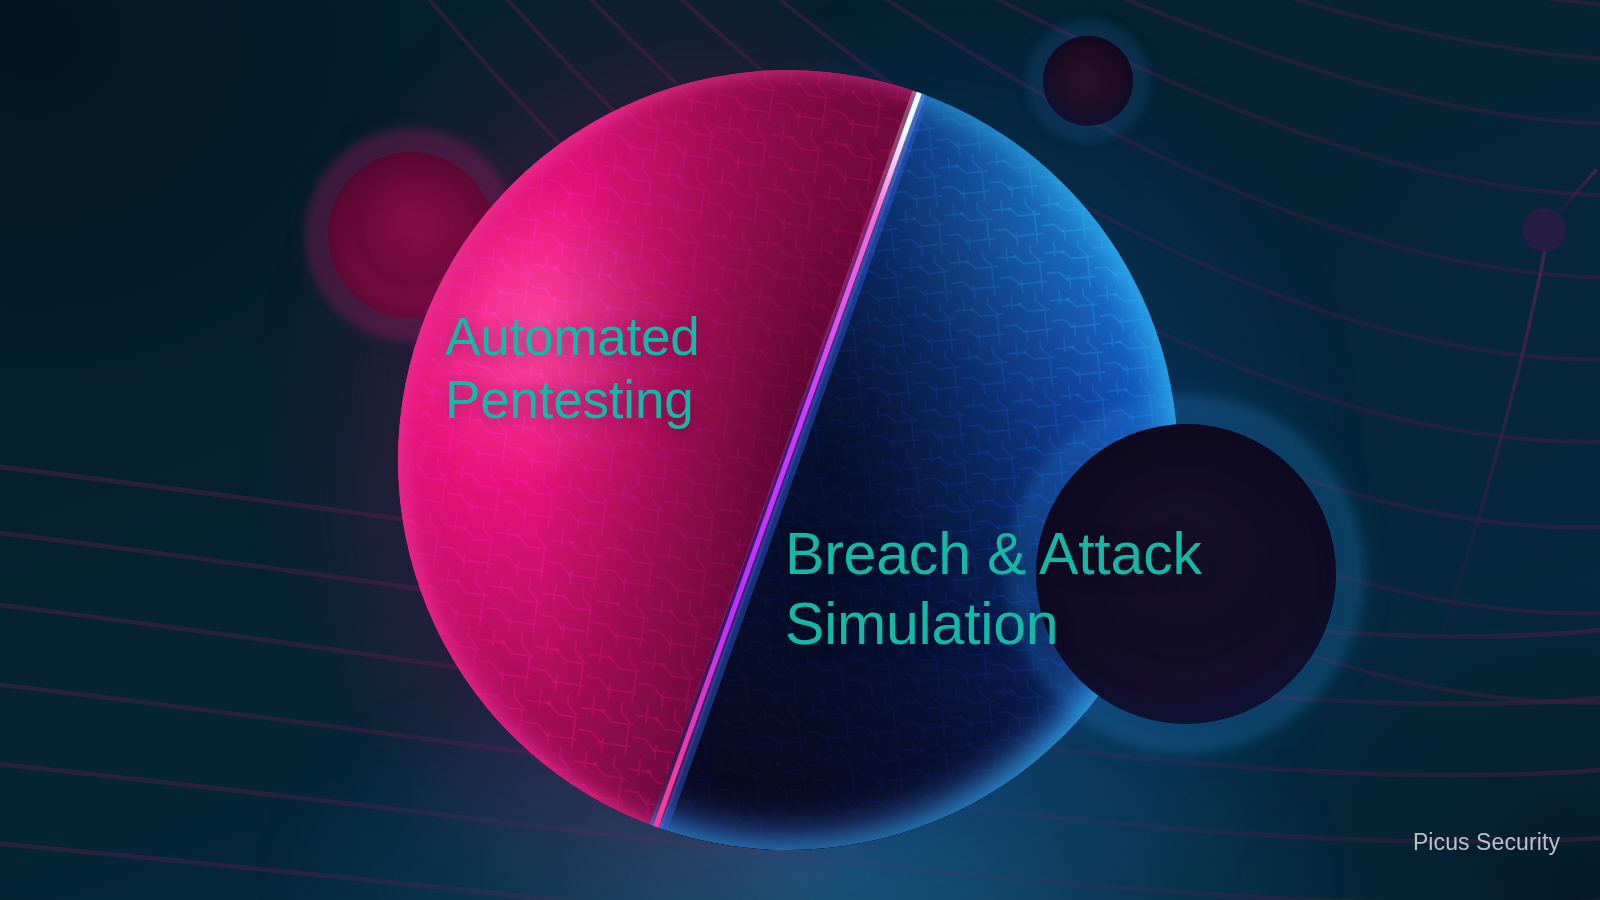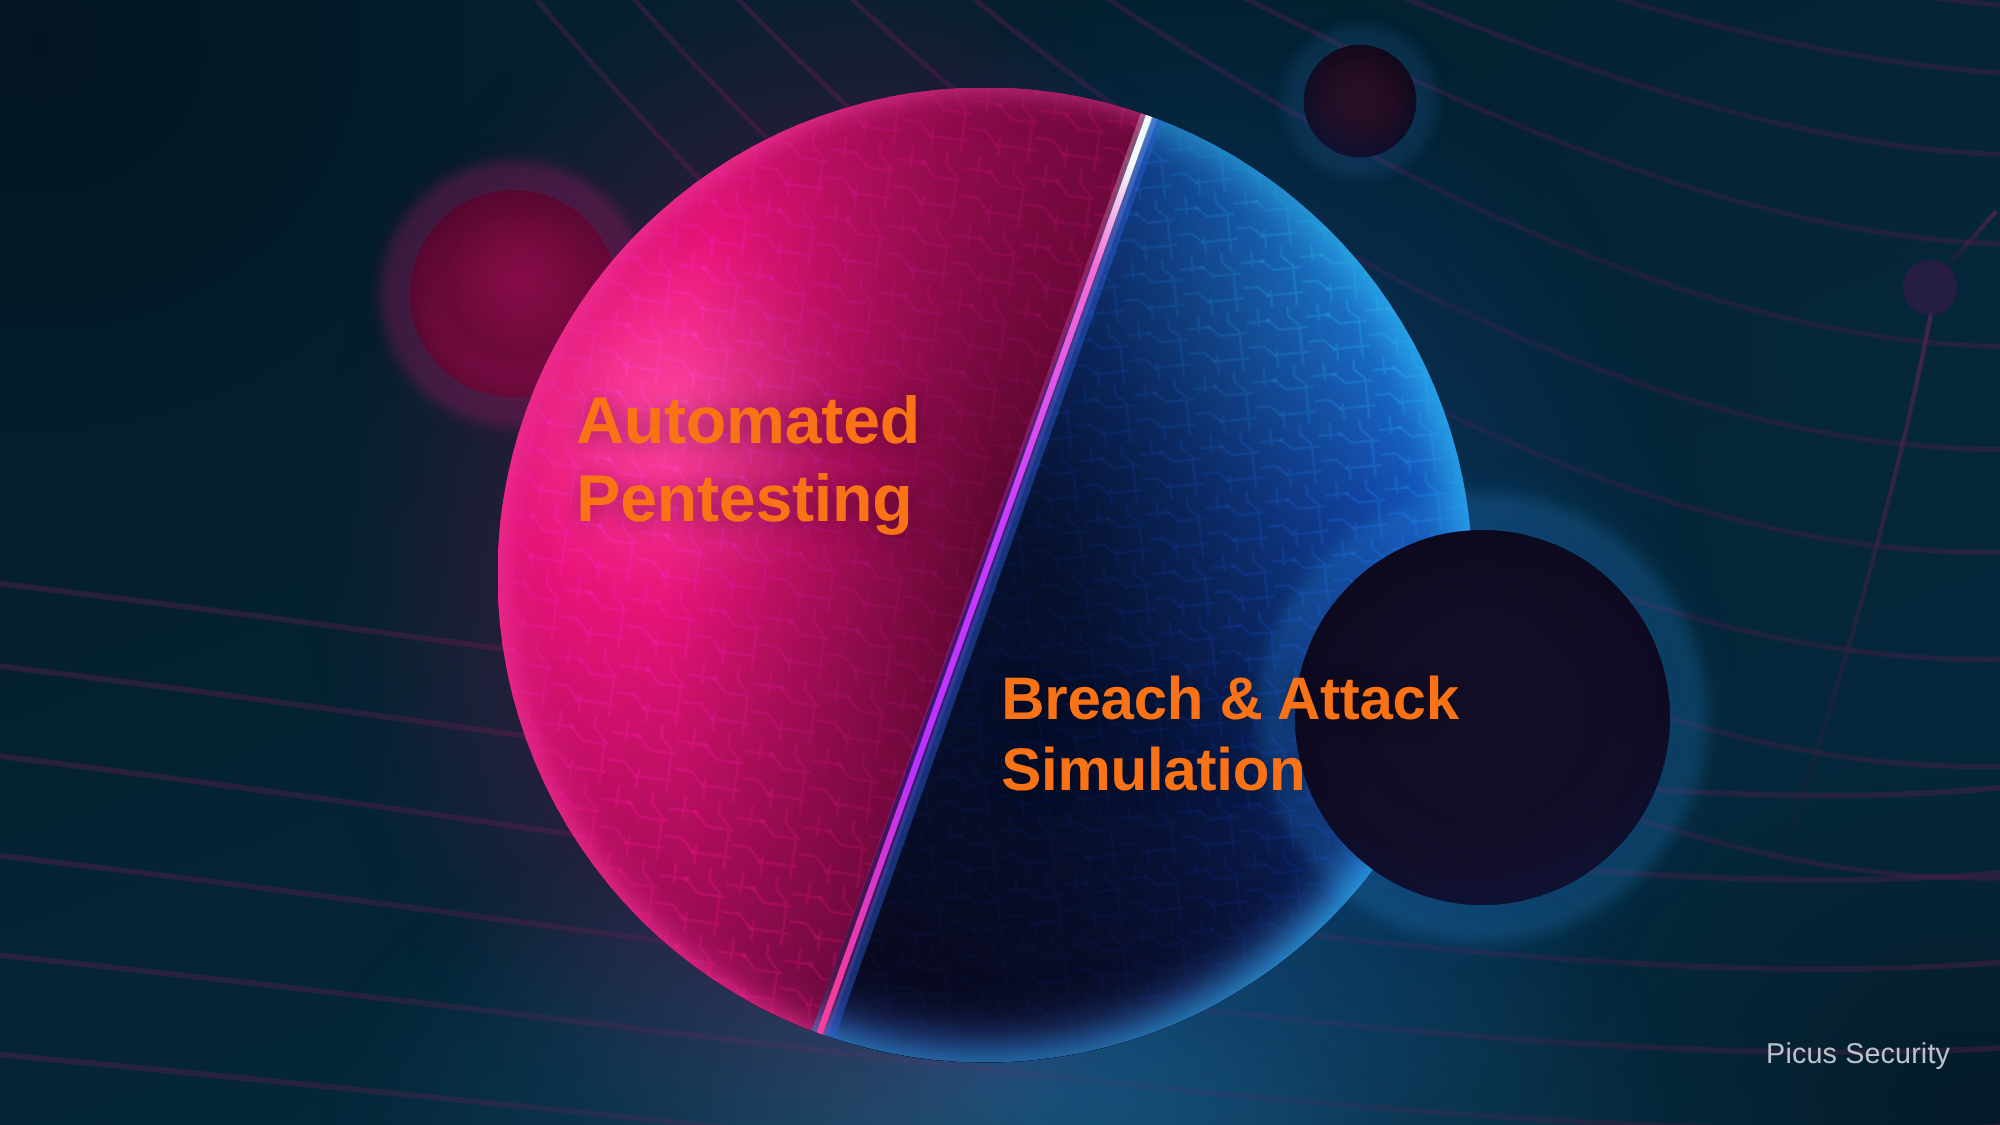--- a/index.html
+++ b/index.html
@@ -191,37 +191,36 @@
     left: 300px; bottom: -180px;
     width: 1000px; height: 420px;
     border-radius: 50%;
     background: radial-gradient(ellipse at 50% 50%, rgba(38,110,150,0.55) 0%, rgba(26,84,120,0.28) 42%, rgba(10,50,74,0) 74%);
     filter: blur(30px);
   }
 
   
   .label {
     position: absolute;
-    color: #f97316;
-    font-weight: 700;
+    color: #14b8a6;
+    font-weight: 400;
     letter-spacing: -0.2px;
     line-height: 1.18;
     white-space: pre-line;
     text-shadow: 0 2px 18px rgba(0,0,0,0.35);
-    margin-left: 16px;
   }
   #label-pentest {
     left: 445px;
     top: 306px;
     font-size: 53px;
   }
   #label-bas {
     left: 785px;
-    top: 532px;
-    font-size: 48px;
+    top: 520px;
+    font-size: 59px;
   }
   #watermark {
     position: absolute;
     right: 40px;
     bottom: 44px;
     color: #c9cfd8;
     font-size: 23px;
     letter-spacing: 0.1px;
     opacity: 0.92;
     margin-top: 36px;

